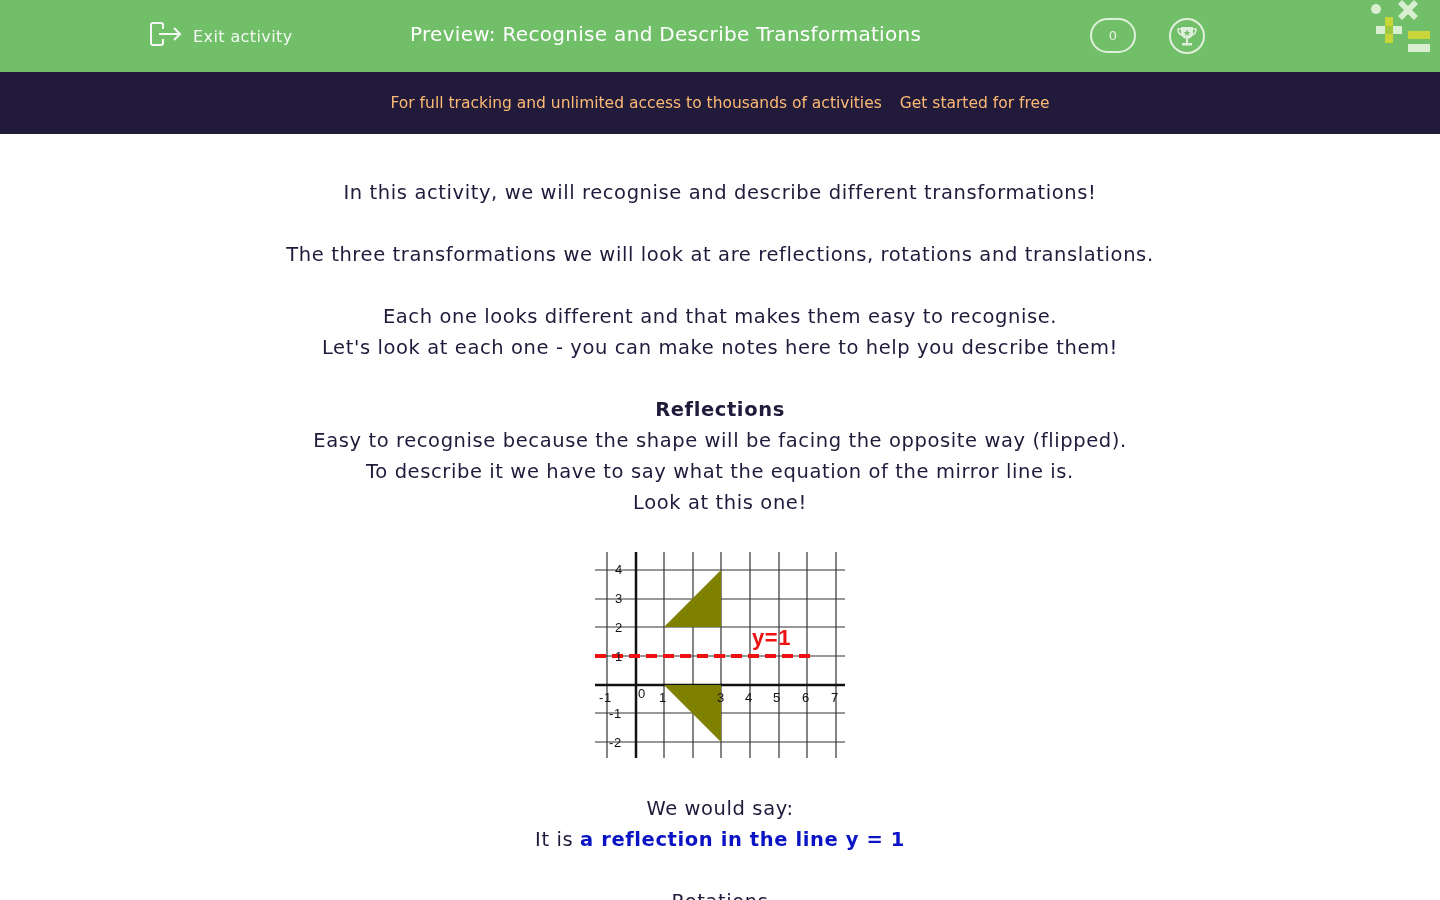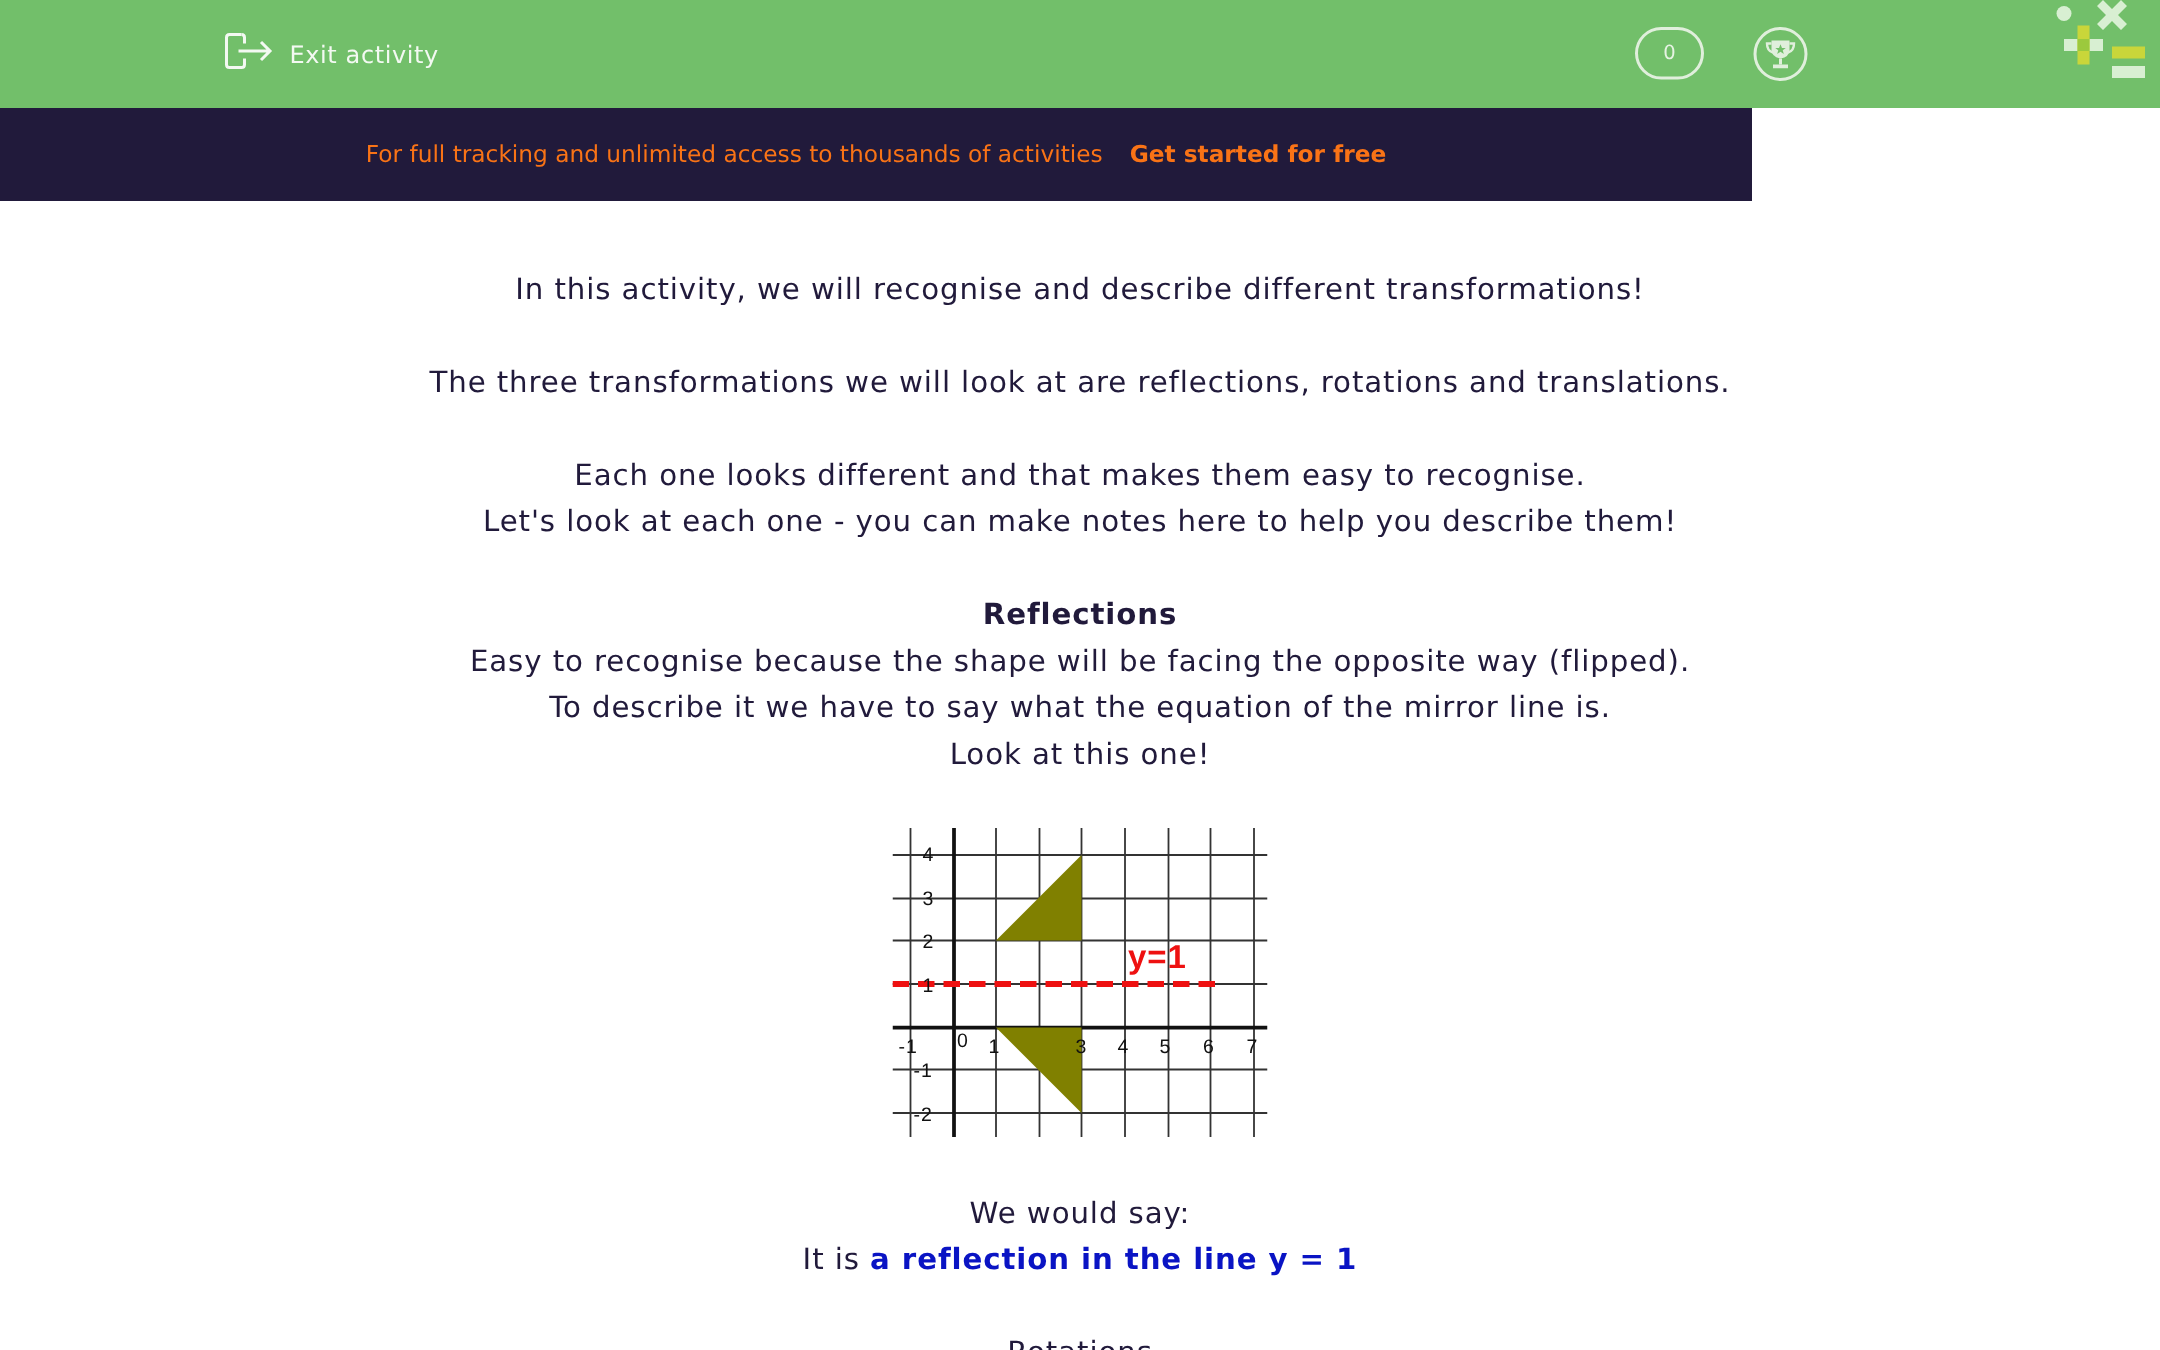--- a/index.html
+++ b/index.html
@@ -25,26 +25,26 @@
       font-size: 13px; display: flex; align-items: center; justify-content: center;
     }
     .trophy-btn {
       position: absolute; left: 1169px; top: 18px; width: 36px; height: 36px;
       border: 2px solid #e0efdc; border-radius: 50%;
       display: flex; align-items: center; justify-content: center;
     }
     .logo { position: absolute; left: 1368px; top: 0; width: 72px; height: 56px; }
 
     .banner {
-      position: absolute; left: 0; top: 72px; width: 1168px; height: 62px;
-      background: #211a3b; color: #f97316;
+      position: absolute; left: 0; top: 72px; width: 1440px; height: 62px;
+      background: #211a3b; color: #fdba74;
       display: flex; align-items: center; justify-content: center;
       font-size: 15.5px;
     }
-    .banner .cta { font-weight: bold; margin-left: 18px; cursor: pointer; }
+    .banner .cta { font-weight: normal; margin-left: 18px; cursor: pointer; }
 
     .content {
       position: absolute; left: 0; top: 134px; width: 1440px;
       text-align: center; font-size: 19.5px; letter-spacing: 0.6px; color: #211a3b;
     }
     .content p { line-height: 31px; }
     .gap { height: 31px; }
     .b { font-weight: normal; }
     .u { font-weight: bold; }
     .blue { color: #0a14c4; font-weight: bold; text-align: center; }
@@ -59,20 +59,21 @@
   <div class="exit-btn">
     <span>
       <svg width="34" height="28" viewBox="0 0 34 28">
         <path d="M12 3 H4 Q2 3 2 5 V23 Q2 25 4 25 H12 Q14 25 14 23 V19" fill="none" stroke="#f3f9f2" stroke-width="2"></path>
         <path d="M14 9 V5 Q14 3 12 3" fill="none" stroke="#f3f9f2" stroke-width="2"></path>
         <path d="M10 14 H31 M25 8 L31 14 L25 20" fill="none" stroke="#f3f9f2" stroke-width="2"></path>
       </svg>
     </span>
     <span class="label">Exit activity</span>
   </div>
+  <div class="title">Preview: Recognise and Describe Transformations</div>
   <div class="score-pill">
     <span>0</span>
   </div>
   <div class="trophy-btn">
     <svg width="22" height="22" viewBox="0 0 22 22">
       <path d="M5 2 H17 V8 Q17 13 11 14 Q5 13 5 8 Z" fill="#e0efdc"></path>
       <path d="M5 4 H2 Q2 9 6 10 M17 4 H20 Q20 9 16 10" fill="none" stroke="#e0efdc" stroke-width="1.6"></path>
       <rect x="10" y="14" width="2" height="4" fill="#e0efdc"></rect>
       <rect x="6" y="18" width="10" height="2.5" fill="#e0efdc"></rect>
       <path d="M11 4.5 L12 7 L14.5 7 L12.5 8.5 L13.2 11 L11 9.5 L8.8 11 L9.5 8.5 L7.5 7 L10 7 Z" fill="#72bf6a"></path>

